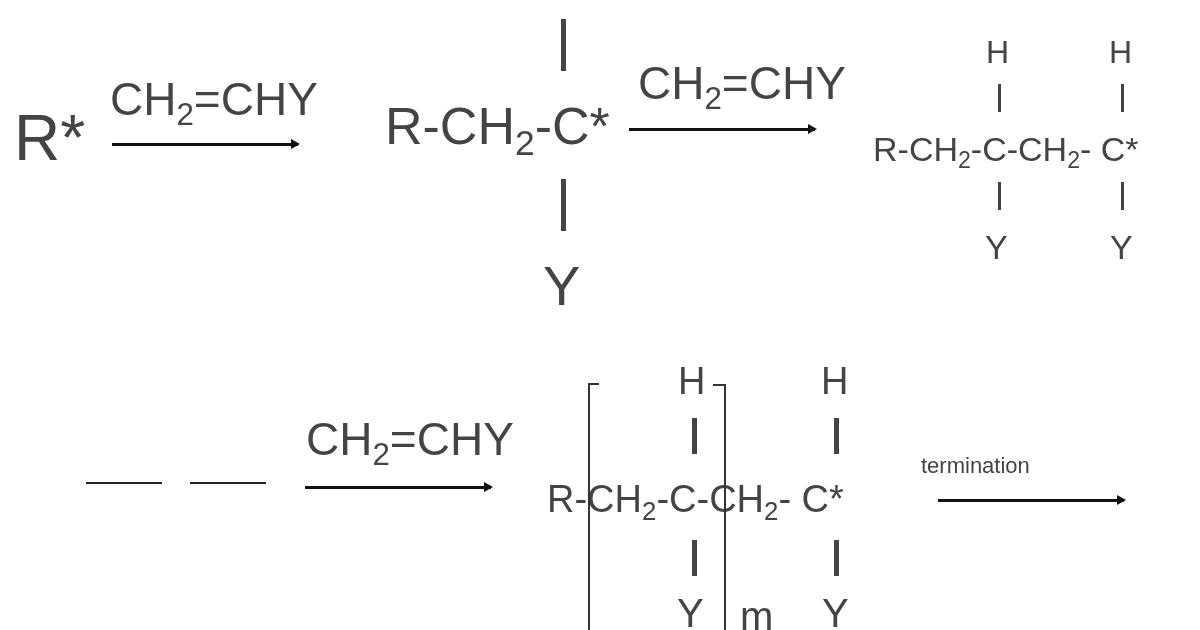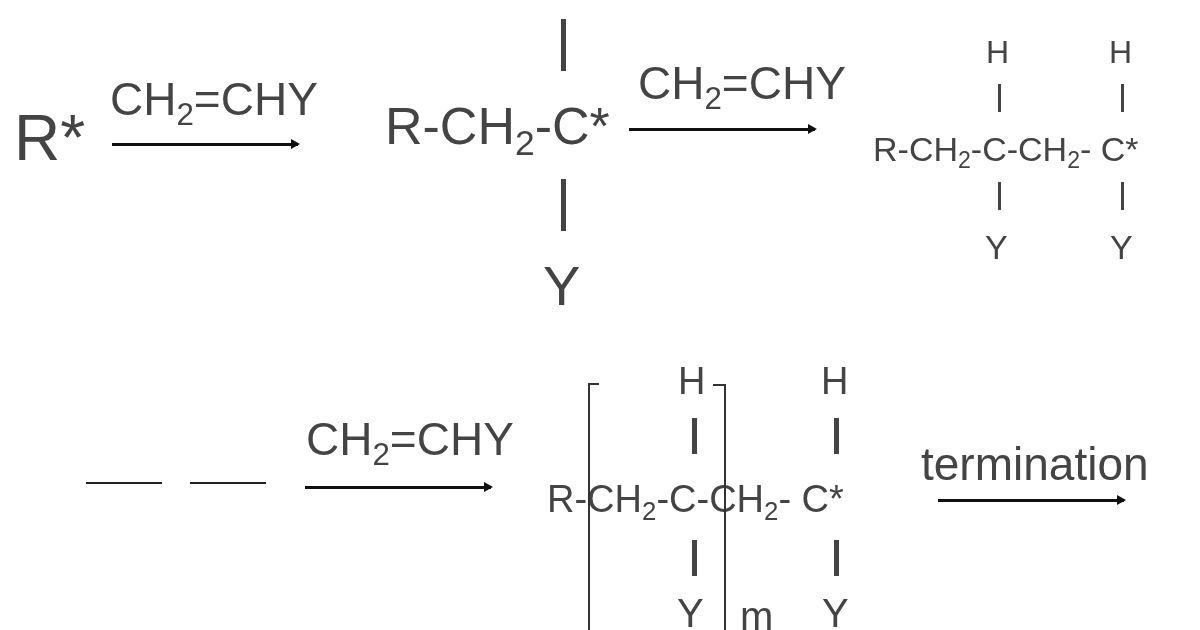--- a/index.html
+++ b/index.html
@@ -70,14 +70,14 @@
 <div class="t" style="left:678px; top:362px; font-size:38px;">H</div>
 <div class="t" style="left:821px; top:362px; font-size:38px;">H</div>
 <div class="vbar" style="left:692px; top:418px; height:36px;"></div>
 <div class="vbar" style="left:834px; top:418px; height:36px;"></div>
 <div class="vbar" style="left:692px; top:540px; height:36px;"></div>
 <div class="vbar" style="left:834px; top:540px; height:36px;"></div>
 <div class="t" style="left:677px; top:593px; font-size:40px;">Y</div>
 <div class="t" style="left:822px; top:593px; font-size:40px;">Y</div>
 <div class="t" style="left:740px; top:596px; font-size:40px;">m</div>
 
-<div class="t" style="left:921px; top:441px; font-size:46px;">termination</div>
+<div class="t" style="left:921px; top:455px; font-size:22px;">termination</div>
 <div class="arrow" style="left:938px; top:499px; width:186px;"></div>
 
 </body></html>

